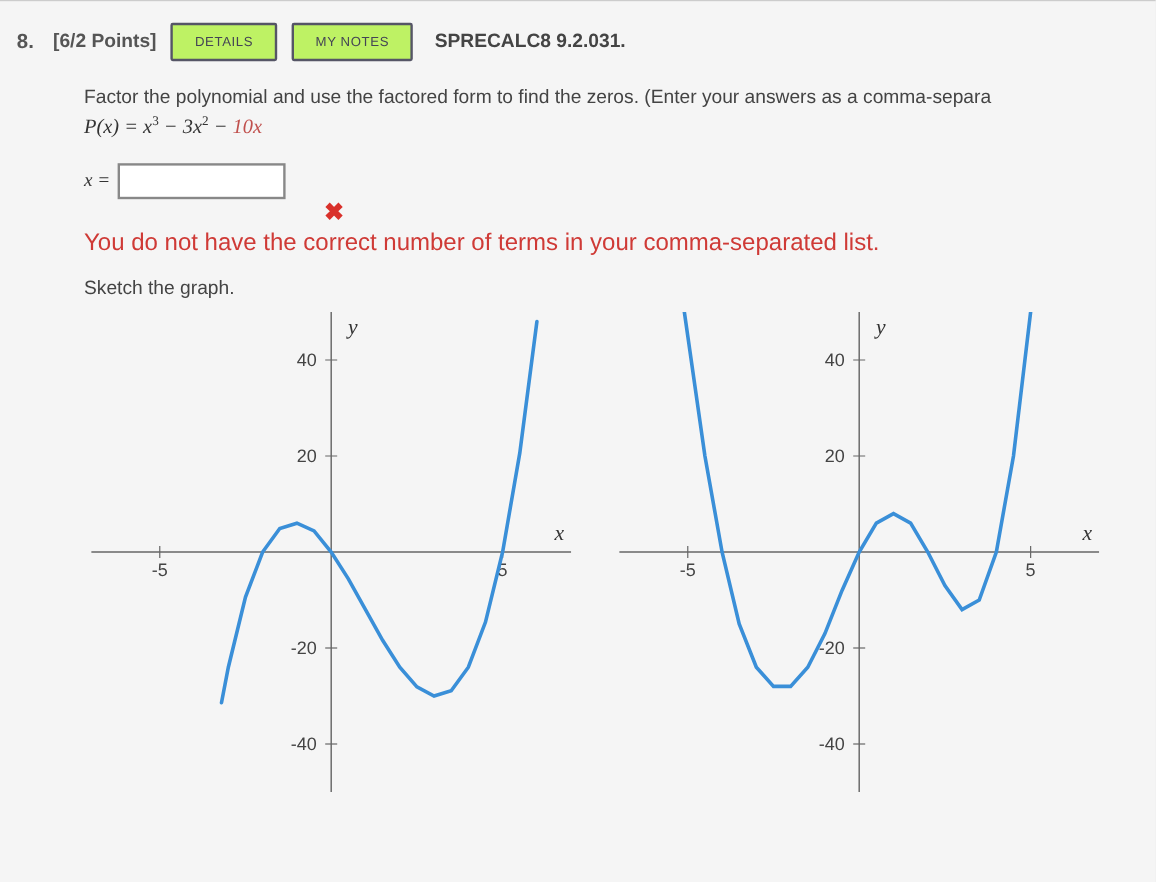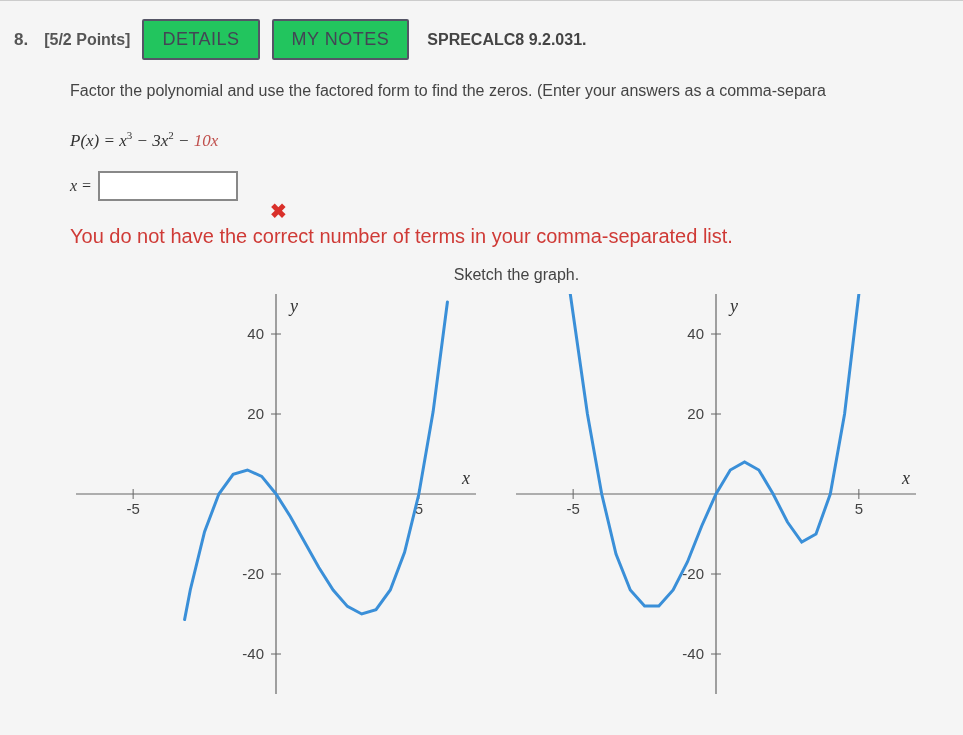--- a/index.html
+++ b/index.html
@@ -30,41 +30,41 @@
     font-weight: bold;
     margin-right: 4px;
   }
   .points {
     font-size: 16px;
     color: #555;
     font-weight: bold;
   }
   .btn {
     border: 2px solid #556;
-    background: #22c55e;
+    background: #bef264;
     color: #445;
-    font-size: 18px;
+    font-size: 11px;
     padding: 8px 18px;
     letter-spacing: 0.5px;
     cursor: pointer;
     border-radius: 2px;
   }
   .source {
     font-size: 16px;
     color: #444;
     font-weight: bold;
     margin-left: 6px;
   }
   .content {
     padding-left: 56px;
   }
   .prompt {
     font-size: 16px;
     color: #444;
-    margin-bottom: 29px;
+    margin-bottom: 4px;
   }
   .equation {
     font-size: 17px;
     color: #333;
     font-style: italic;
     margin-bottom: 20px;
     font-family: Liberation Serif, serif;
   }
   .equation sup { font-size: 11px; vertical-align: super; font-style: normal;}
   .answer-row {
@@ -98,21 +98,20 @@
   }
   .feedback {
     color: #cf3a36;
     font-size: 20px;
     margin-bottom: 18px;
   }
   .sketch {
     font-size: 16px;
     color: #444;
     margin-bottom: 10px;
-    text-align: center;
   }
   .charts-row {
     display: flex;
     gap: 40px;
     padding-left: 6px;
   }
   .chart-box {
     width: 400px;
     height: 400px;
     position: relative;
@@ -124,21 +123,21 @@
   .lbl { font: italic 18px 'Times New Roman', serif; fill:#333; }
   .num { font: 15px Arial, sans-serif; fill:#444; }
 </style>
 </head>
 <body>
 
 <div class="page">
 
   <div class="header-row">
     <span class="qnum">8.</span>
-    <span class="points">[5/2 Points]</span>
+    <span class="points">[6/2 Points]</span>
     <button class="btn">DETAILS</button>
     <button class="btn">MY NOTES</button>
     <span class="source">SPRECALC8 9.2.031.</span>
   </div>
 
   <div class="content">
     <div class="prompt">Factor the polynomial and use the factored form to find the zeros. (Enter your answers as a comma-separa</div>
 
     <div class="equation">
       <span style="font-style:italic">P</span>(<span style="font-style:italic">x</span>) = <span style="font-style:italic">x</span><sup>3</sup> − 3<span style="font-style:italic">x</span><sup>2</sup> − <span style="color:#c0504d">10<span style="font-style:italic">x</span></span>

